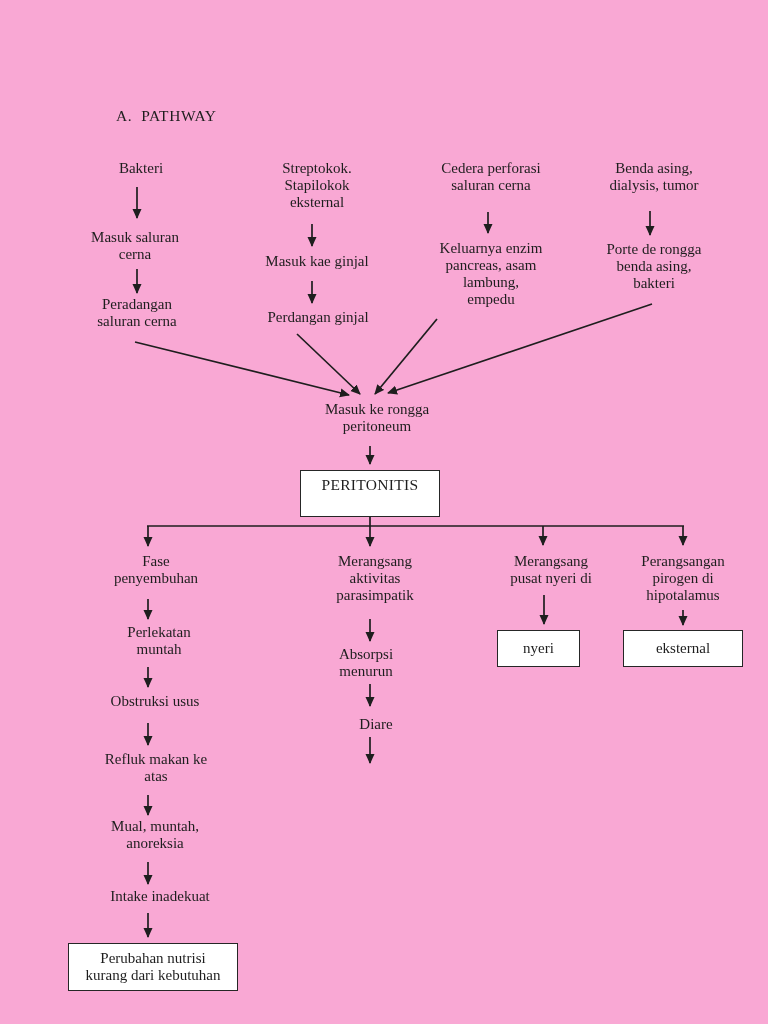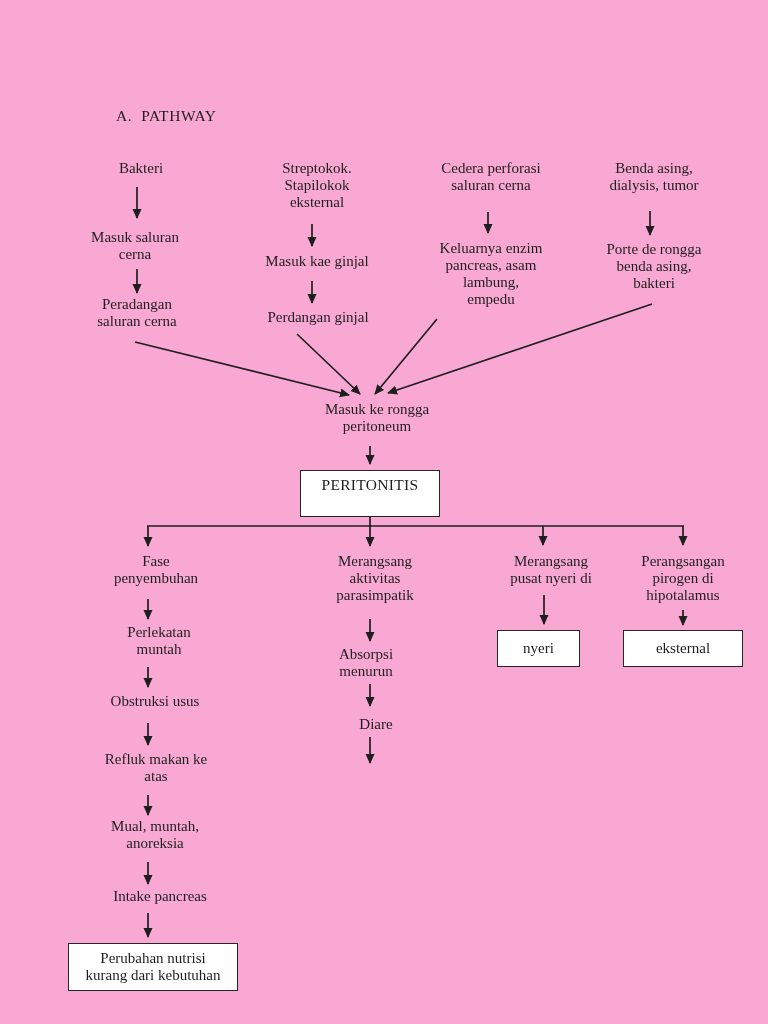--- a/index.html
+++ b/index.html
@@ -111,21 +111,21 @@
 
   <div class="node" style="left:156px;top:553px;">Fase
 penyembuhan</div>
   <div class="node" style="left:159px;top:624px;">Perlekatan
 muntah</div>
   <div class="node" style="left:155px;top:693px;">Obstruksi usus</div>
   <div class="node" style="left:156px;top:751px;">Refluk makan ke
 atas</div>
   <div class="node" style="left:155px;top:818px;">Mual, muntah,
 anoreksia</div>
-  <div class="node" style="left:160px;top:888px;">Intake pancreas</div>
+  <div class="node" style="left:160px;top:888px;">Intake inadekuat</div>
   <div class="outbox" style="left:68px;top:943px;width:170px;height:48px;">
     <span>Perubahan nutrisi
 kurang dari kebutuhan</span>
   </div>
 
   <div class="node" style="left:375px;top:553px;">Merangsang
 aktivitas
 parasimpatik</div>
   <div class="node" style="left:366px;top:646px;text-align:center;">Absorpsi
 menurun</div>

